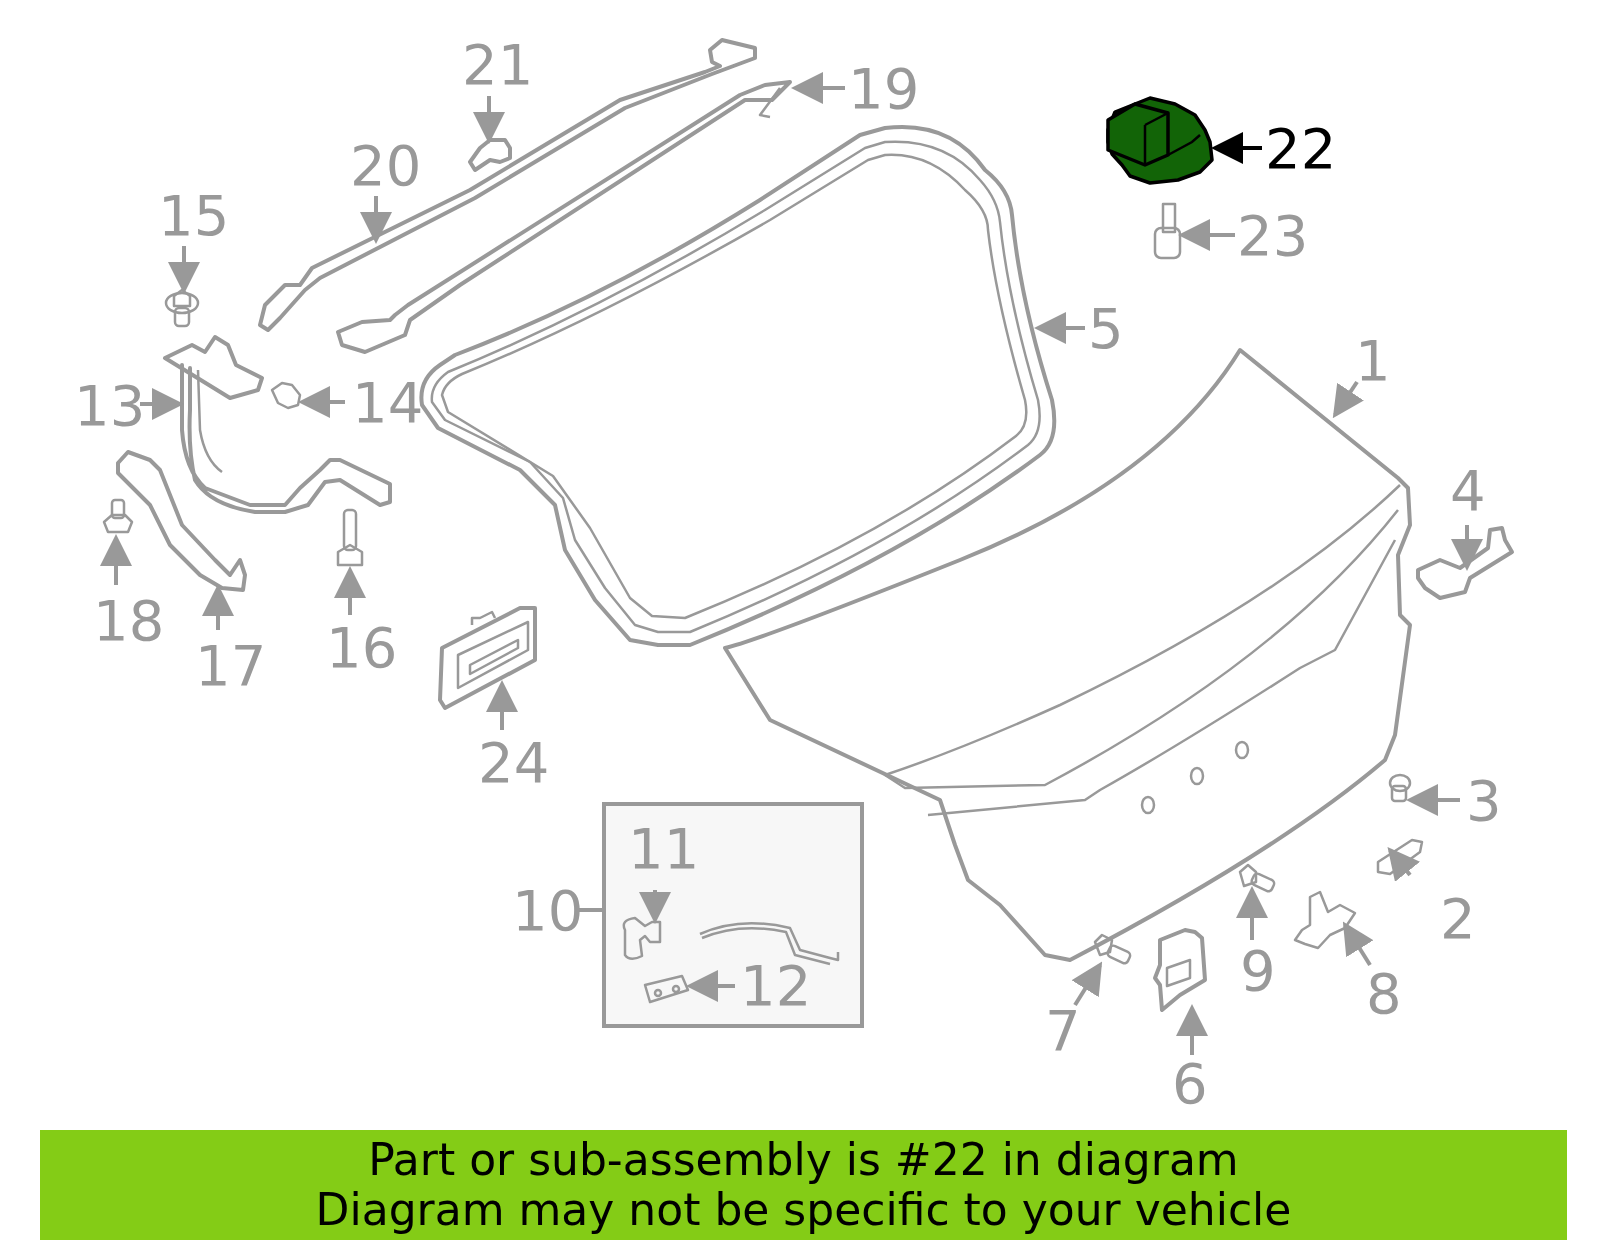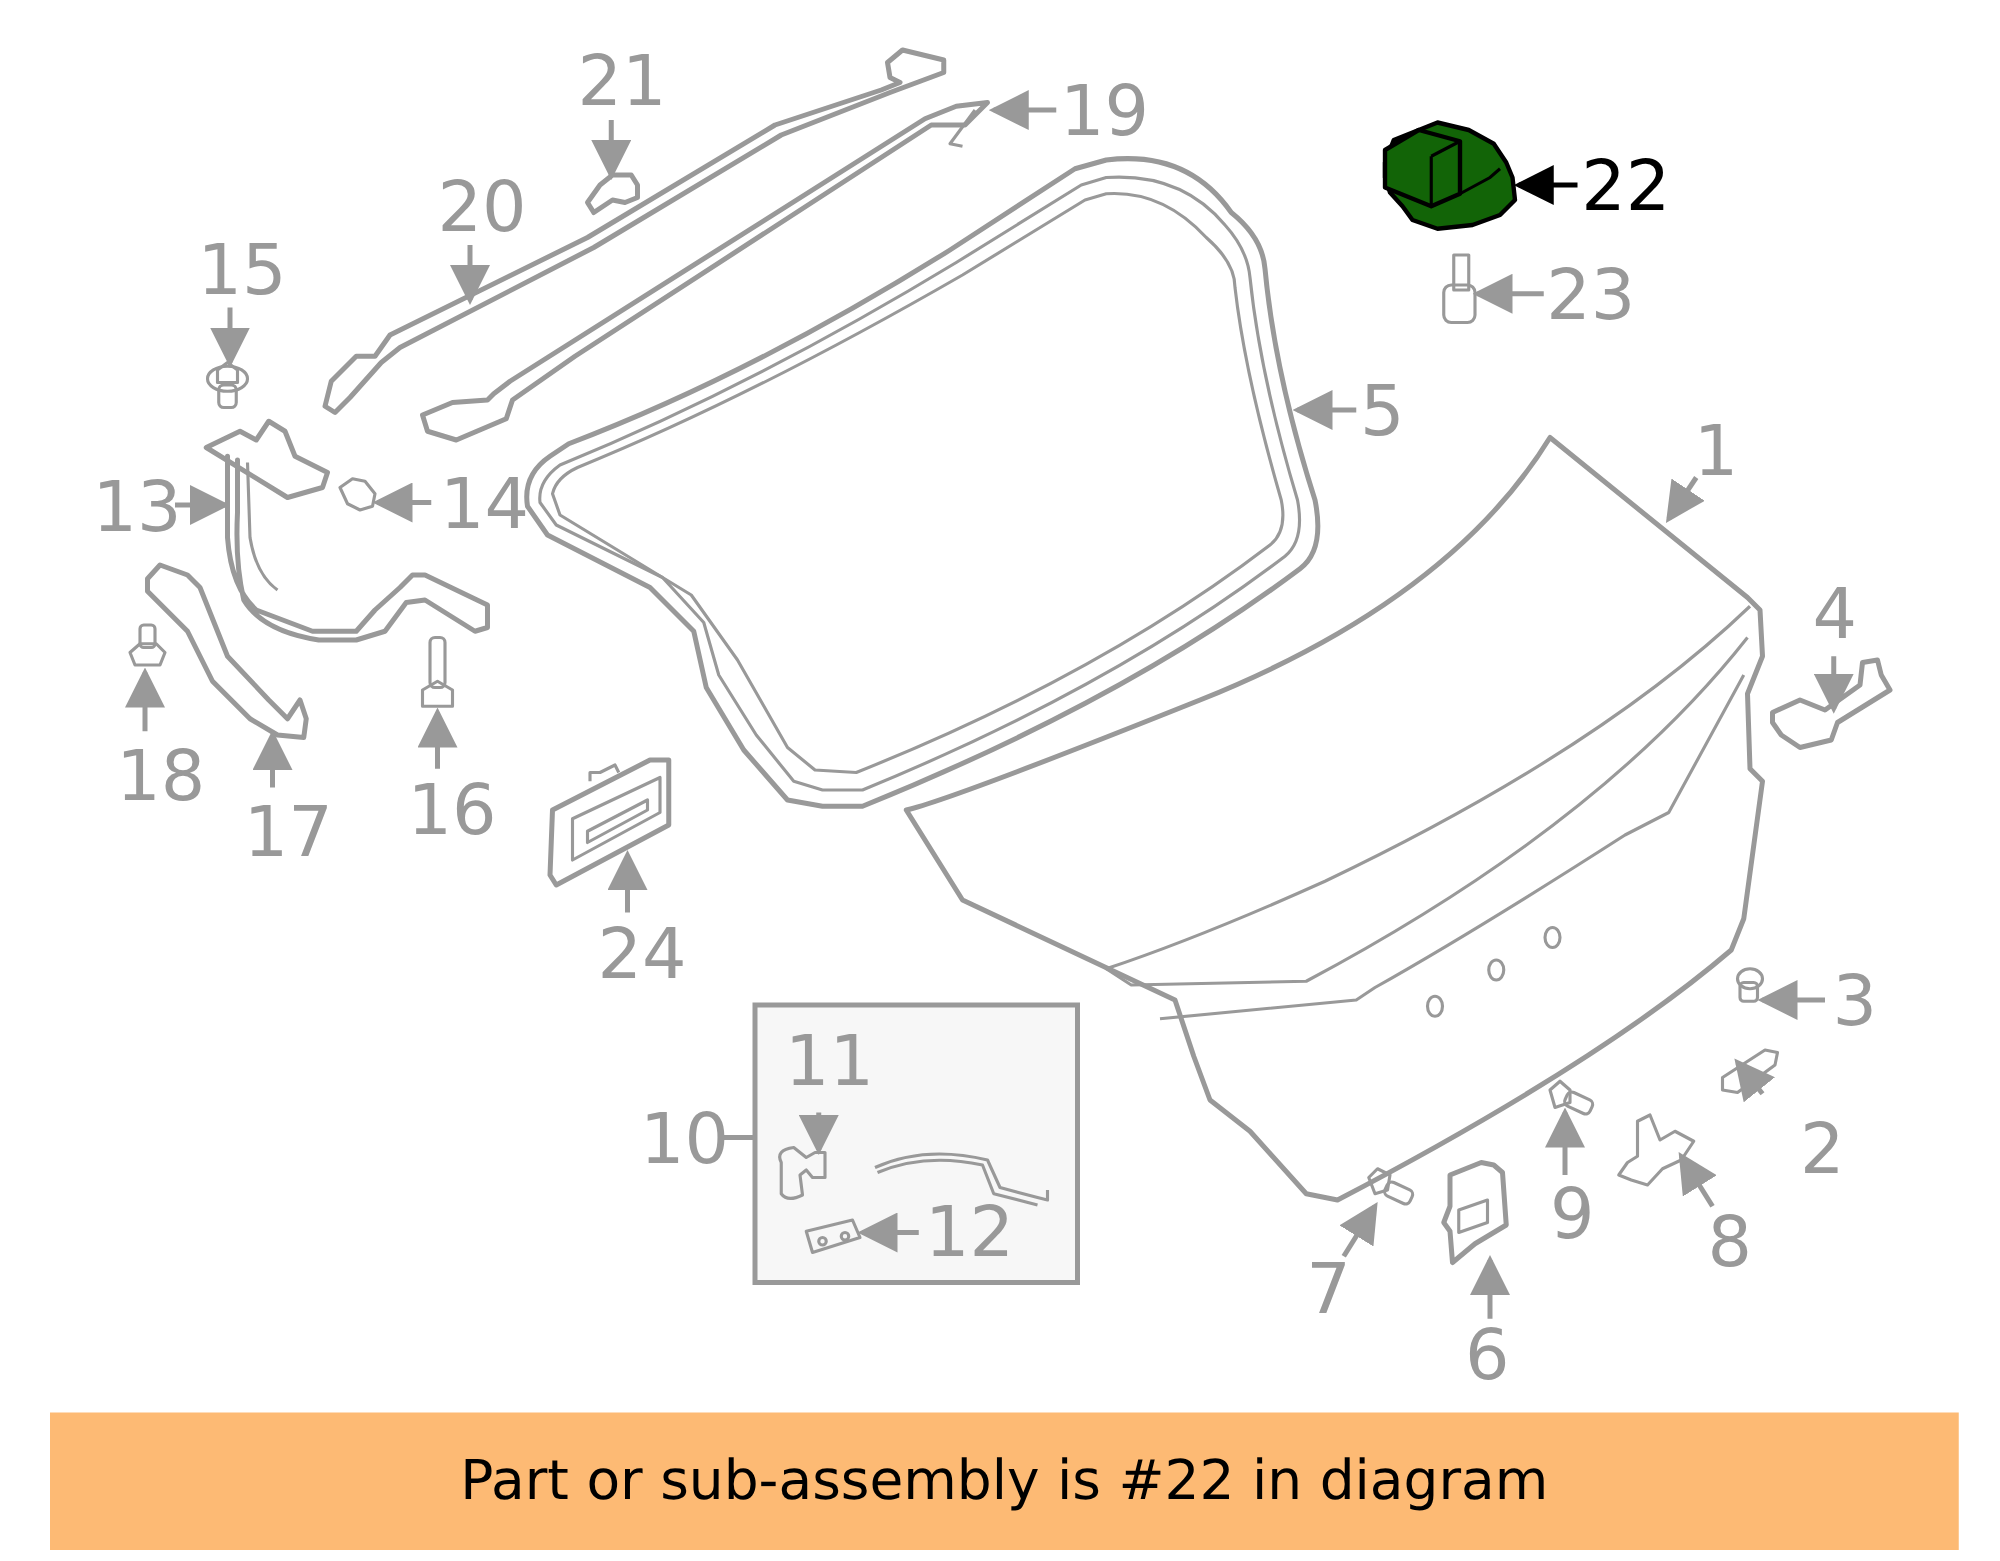--- a/index.html
+++ b/index.html
@@ -6,21 +6,21 @@
   body { width: 1600px; height: 1249px; position: relative; overflow: hidden;
          font-family: "DejaVu Sans", sans-serif; }
   #diagram { position: absolute; left: 0; top: 0; width: 1600px; height: 1249px; }
   .lbl { font-family: "DejaVu Sans", sans-serif; font-size: 56px; fill: #999999; }
   .lbl.hl { fill: #000000; }
   .part { fill: none; stroke: #999999; stroke-width: 4; stroke-linejoin: round; stroke-linecap: round; }
   .thin { fill: none; stroke: #999999; stroke-width: 2.5; stroke-linejoin: round; }
   .lead { stroke: #999999; stroke-width: 4; fill: none; }
   .lead.hl { stroke: #000000; }
   .banner { position: absolute; left: 40px; top: 1130px; width: 1527px; height: 110px;
-            background: #fdba74; display: flex; flex-direction: column; align-items: center;
+            background: #84cc16; display: flex; flex-direction: column; align-items: center;
             justify-content: center; color: #000000; font-family: "DejaVu Sans", sans-serif;
             font-size: 44px; line-height: 50px; text-align: center; }
 </style>
 </head>
 <body>
 
 <svg id="diagram" viewBox="0 0 1600 1249" xmlns="http://www.w3.org/2000/svg">
   <defs>
     <marker id="ah" markerWidth="8" markerHeight="8" refX="7" refY="4" orient="auto" markerUnits="strokeWidth">
       <path d="M0,0 L8,4 L0,8 Z" fill="#999999"></path>
@@ -201,13 +201,14 @@
     <text class="lbl" x="350" y="185">20</text>
     <text class="lbl" x="462" y="84">21</text>
     <text class="lbl hl" x="1265" y="168">22</text>
     <text class="lbl" x="1237" y="255">23</text>
     <text class="lbl" x="478" y="782">24</text>
   </g>
 </svg>
 
 <div class="banner">
   <div>Part or sub-assembly is #22 in diagram</div>
+  <div>Diagram may not be specific to your vehicle</div>
 </div>
 
 </body></html>

